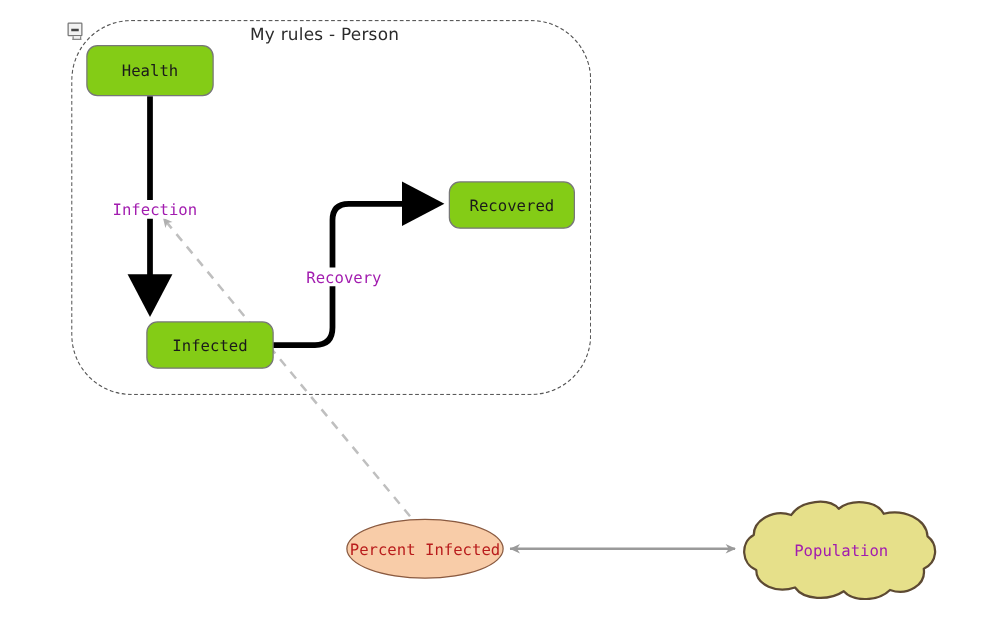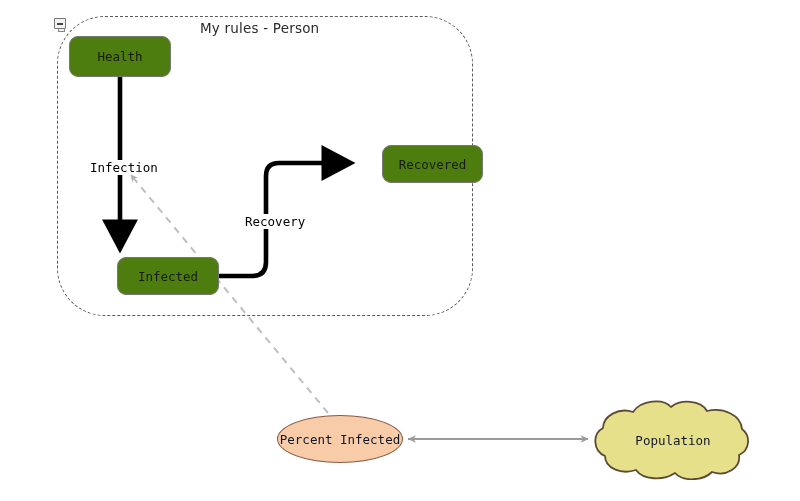--- a/index.html
+++ b/index.html
@@ -78,41 +78,41 @@
     background: #f2f2f2;
     border: 1px solid #888888;
     border-top: none;
     box-sizing: border-box;
   }
 
   
   .node-box {
     position: absolute;
     box-sizing: border-box;
-    background: #4d7c0f;
+    background: #84cc16;
     border: 1.4px solid #777777;
     border-radius: 9px;
     display: flex;
     align-items: center;
     justify-content: center;
     font-family: "DejaVu Sans Mono", monospace;
     font-size: 12.5px;
     color: #1a1a1a;
     white-space: nowrap;
   }
   #node-health   { left: 69px;  top: 36px;  width: 102px; height: 41px; }
   #node-infected { left: 69px;  top: 257px; width: 102px; height: 38px; margin-left: 48px; }
-  #node-recovered{ left: 359px; top: 145px; width: 101px; height: 38px; margin-left: 23px; }
+  #node-recovered{ left: 359px; top: 145px; width: 101px; height: 38px; }
 
   
   .edge-label {
     position: absolute;
     font-family: "DejaVu Sans Mono", monospace;
     font-size: 12.5px;
-    color: #000000;
+    color: #a21caf;
     white-space: nowrap;
     background: #ffffff;
     padding: 0 1px;
   }
   #label-infection { left: 89px;  top: 160px; }
   #label-recovery  { left: 244px; top: 214px; }
 
   
   .var-ellipse {
     position: absolute;
@@ -122,21 +122,21 @@
     height: 48px;
     box-sizing: border-box;
     background: #f8cca8;
     border: 1.6px solid #8a5a40;
     border-radius: 50%;
     display: flex;
     align-items: center;
     justify-content: center;
     font-family: "DejaVu Sans Mono", monospace;
     font-size: 12.5px;
-    color: #0f172a;
+    color: #b91c1c;
     white-space: nowrap;
   }
 
   
   .cloud-wrap {
     position: absolute;
     left: 591px;
     top: 398px;
     width: 160px;
     height: 84px;
@@ -150,21 +150,21 @@
     position: absolute;
     left: 0;
     top: 0;
     width: 160px;
     height: 84px;
     display: flex;
     align-items: center;
     justify-content: center;
     font-family: "DejaVu Sans Mono", monospace;
     font-size: 12.5px;
-    color: #0f172a;
+    color: #a21caf;
     white-space: nowrap;
     padding-left: 4px;
     box-sizing: border-box;
   }
 </style>
 </head>
 <body>
 
 <div id="canvas">
 

